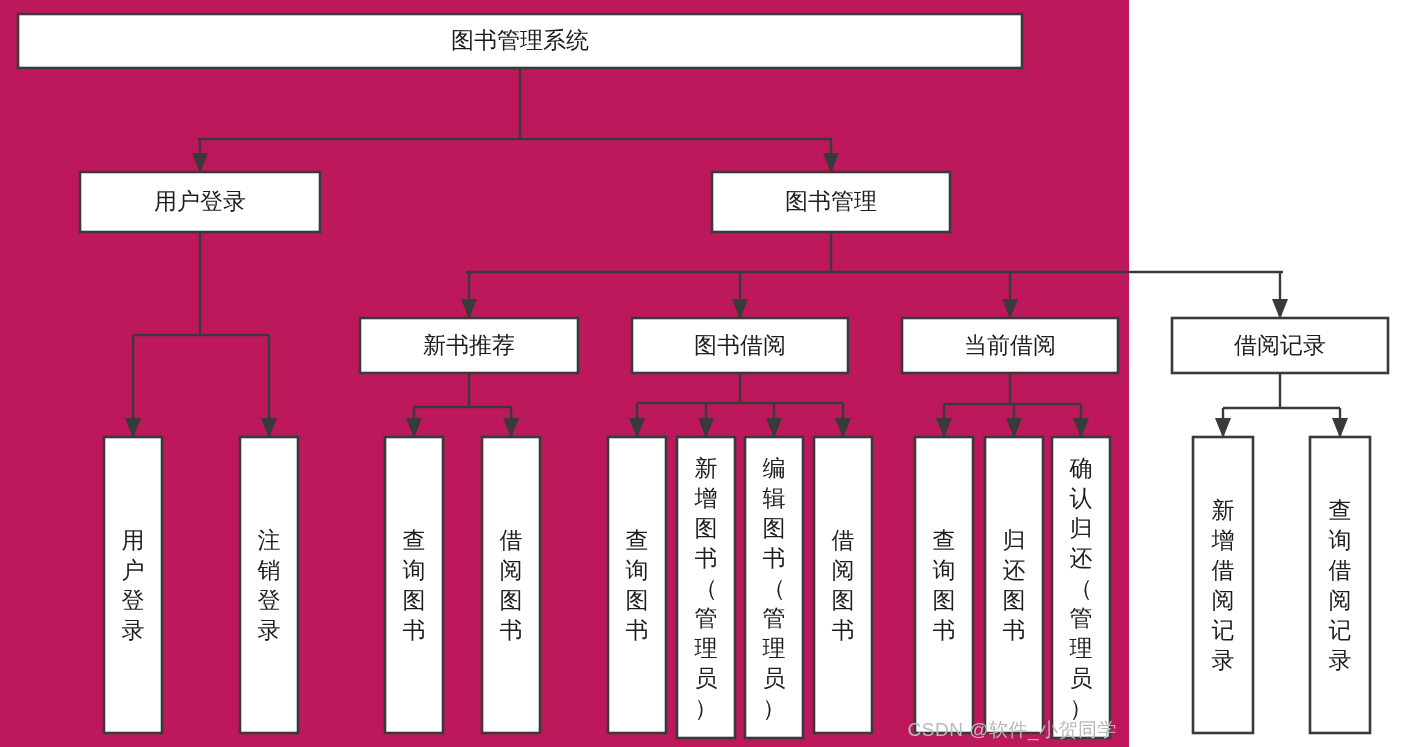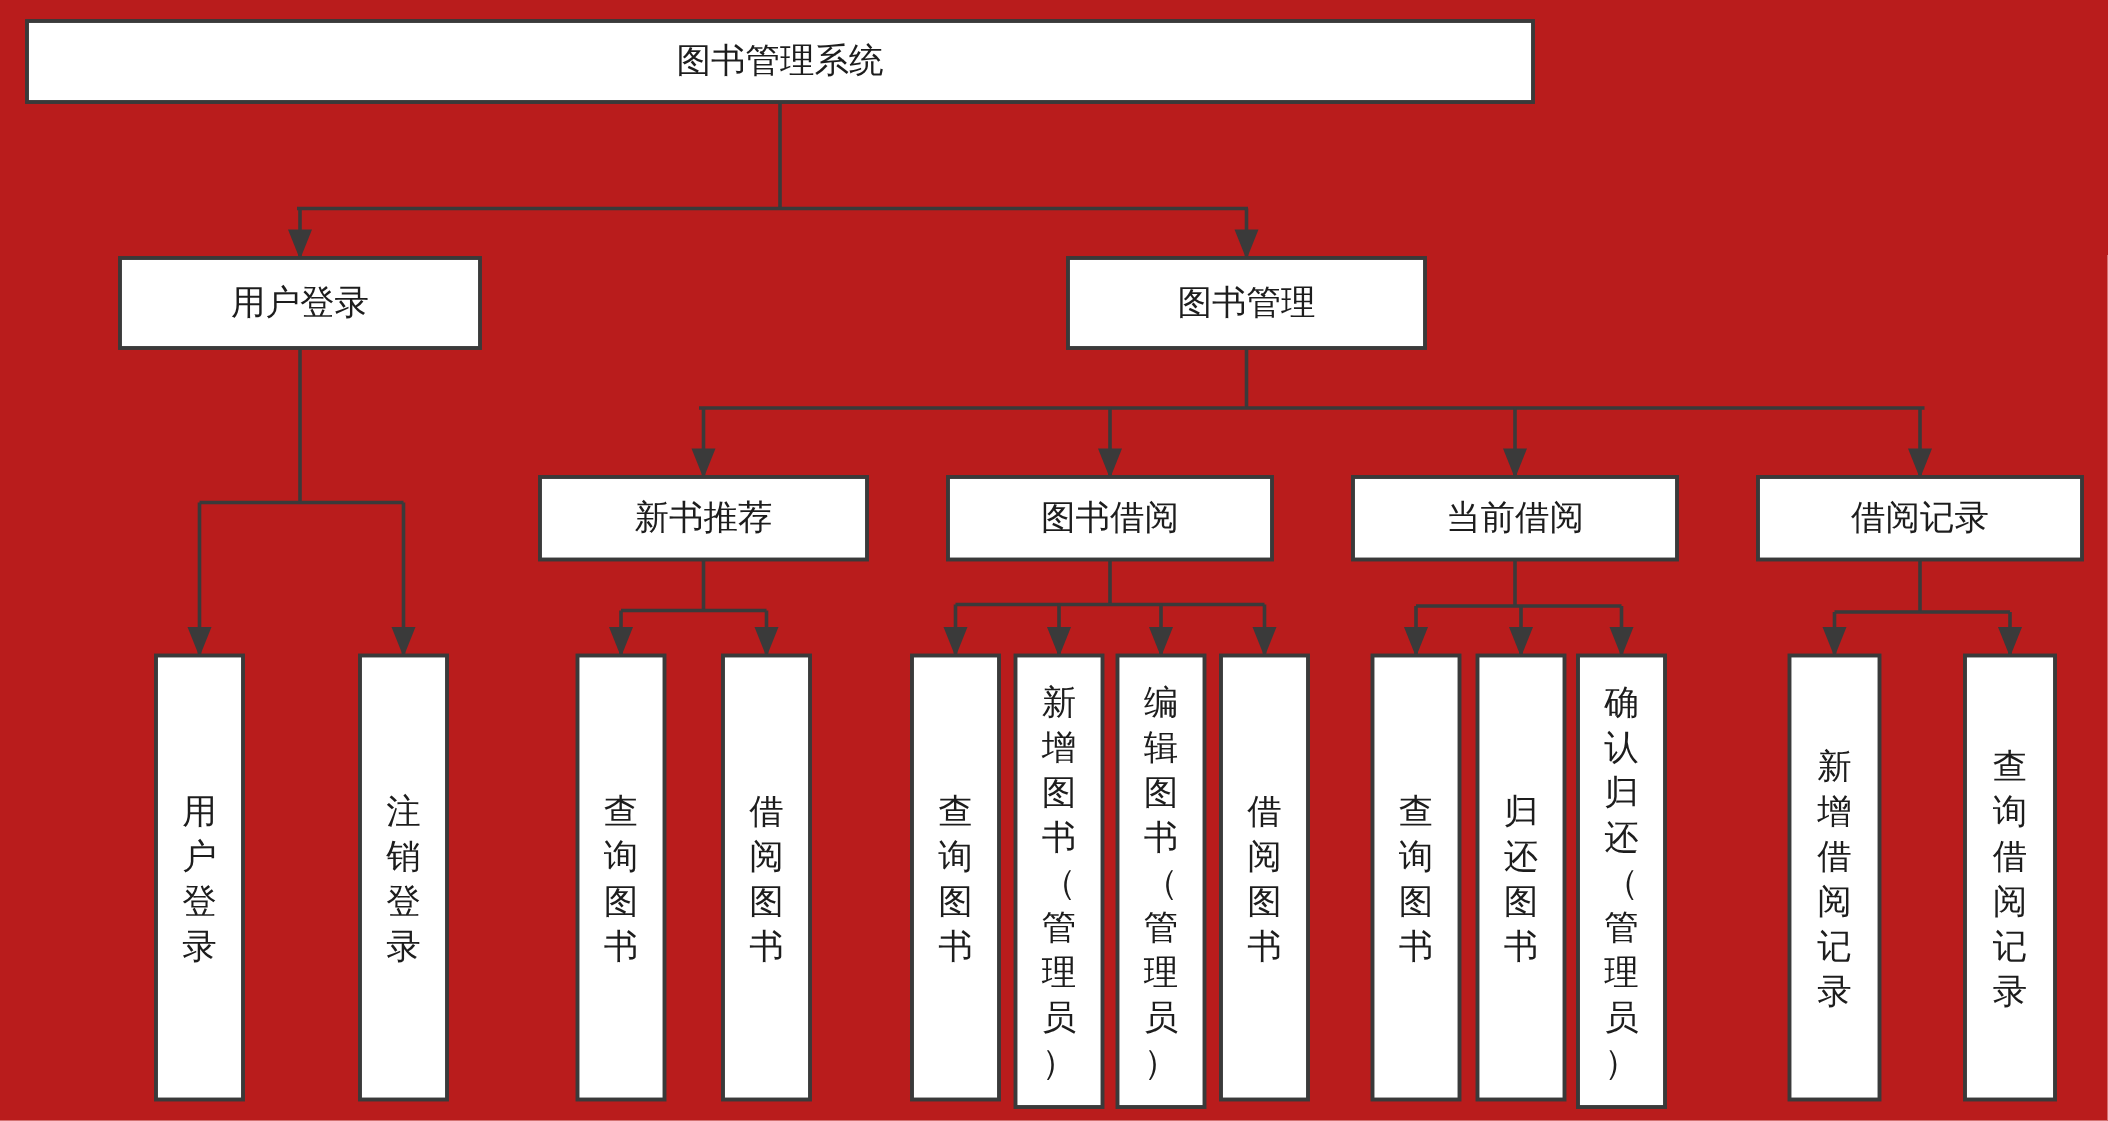--- a/index.html
+++ b/index.html
@@ -1,20 +1,20 @@
 <!DOCTYPE html>
 <html><head>
 <meta charset="utf-8">
 <style>
   html,body{margin:0;padding:0;background:#ffffff;}
   body{
     font-family:"Liberation Sans","DejaVu Sans",sans-serif;
     width:1405px;height:747px;overflow:hidden;position:relative;
   }
-  #stage{position:relative;width:1405px;height:747px;background:#b91c1c;}
+  #stage{position:relative;width:1129px;height:747px;background:#be185d;}
   svg#diagram{position:absolute;left:0;top:0;width:1405px;height:747px;display:block;}
   .node-rect{fill:#ffffff;stroke:#3a3a3a;stroke-width:2.6;}
   .edge{stroke:#3a3a3a;stroke-width:2.4;fill:none;}
   .arrow-head{fill:#3a3a3a;stroke:none;}
   .lbl{
     fill:#1d1d1d;
     font-family:"Liberation Sans","DejaVu Sans",sans-serif;
     font-size:23px;
     text-anchor:middle;
     dominant-baseline:middle;
@@ -227,13 +227,14 @@
           <rect x="1193" y="437" width="60" height="296" class="node-rect"></rect>
           <text x="1223" y="0" class="lbl-vert"><tspan x="1223" y="518.4">新</tspan><tspan x="1223" y="548.4">增</tspan><tspan x="1223" y="578.4">借</tspan><tspan x="1223" y="608.4">阅</tspan><tspan x="1223" y="638.4">记</tspan><tspan x="1223" y="668.4">录</tspan></text>
         </g>
         <g>
           <rect x="1310" y="437" width="60" height="296" class="node-rect"></rect>
           <text x="1340" y="0" class="lbl-vert"><tspan x="1340" y="518.4">查</tspan><tspan x="1340" y="548.4">询</tspan><tspan x="1340" y="578.4">借</tspan><tspan x="1340" y="608.4">阅</tspan><tspan x="1340" y="638.4">记</tspan><tspan x="1340" y="668.4">录</tspan></text>
         </g>
       </g>
   </svg>
 
+  <div class="watermark">CSDN @软件_小贺同学</div>
 </div>
 
 </body></html>

